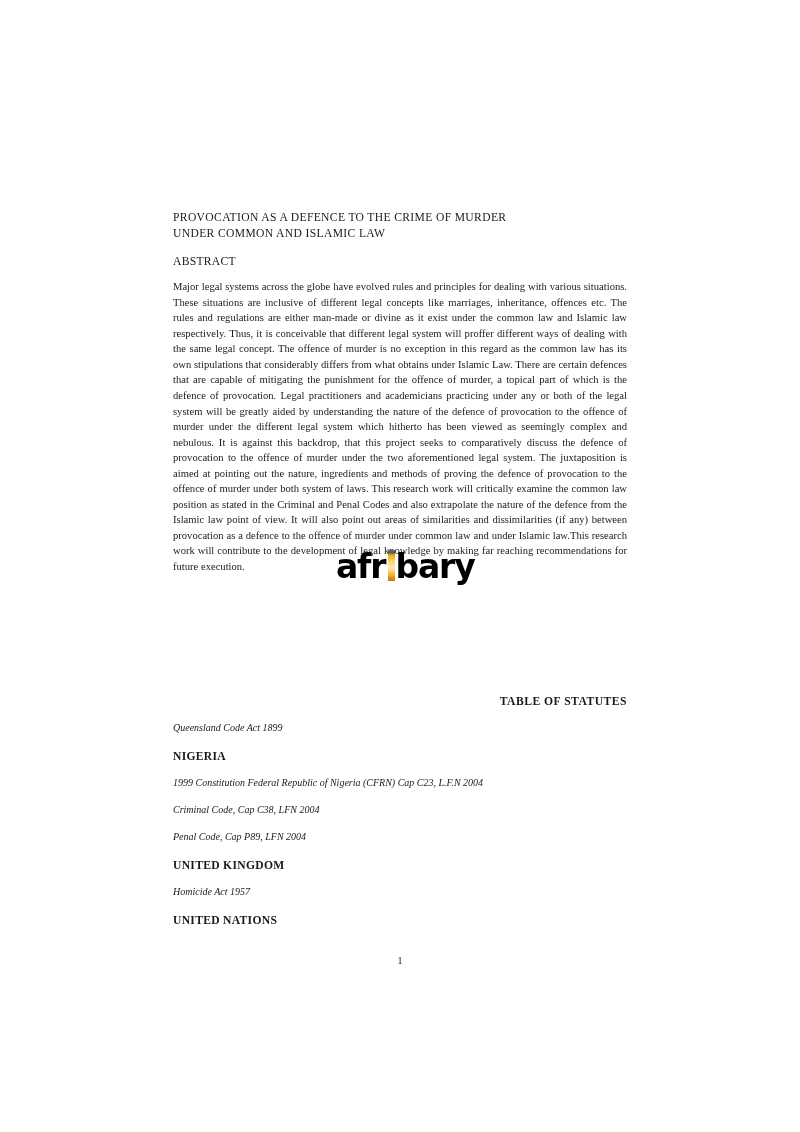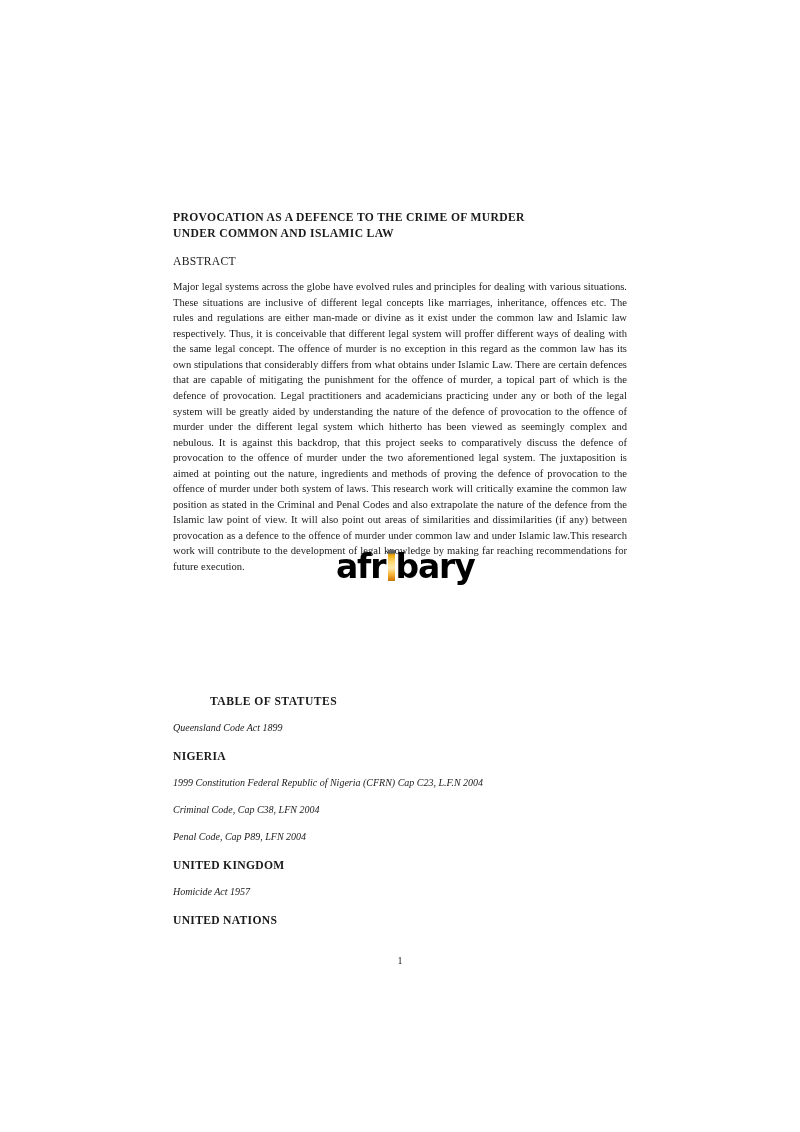--- a/index.html
+++ b/index.html
@@ -27,21 +27,21 @@
 
   #content {
     position: absolute;
     left: 173px;
     top: 210px;
     width: 454px;
   }
 
   .doc-title {
     font-size: 11.6px;
-    font-weight: bold;
+    font-weight: normal;
     line-height: 15.6px;
     letter-spacing: 0.35px;
     margin: 0 0 0 0;
     text-align: left;
   }
 
   .section-head {
     font-size: 11.6px;
     font-weight: normal;
     letter-spacing: 0.3px;
@@ -100,20 +100,21 @@
     position: absolute;
     left: 173px;
     top: 695px;
     width: 454px;
   }
   .tos-title {
     font-size: 11.6px;
     font-weight: bold;
     letter-spacing: 0.5px;
     margin: 0 0 0 37px;
+    text-align: right;
   }
   .country-head {
     font-size: 11.6px;
     font-weight: bold;
     letter-spacing: 0.3px;
     margin: 15px 0 0 0;
   }
   .statute-line {
     font-size: 10px;
     margin: 13px 0 0 0;

